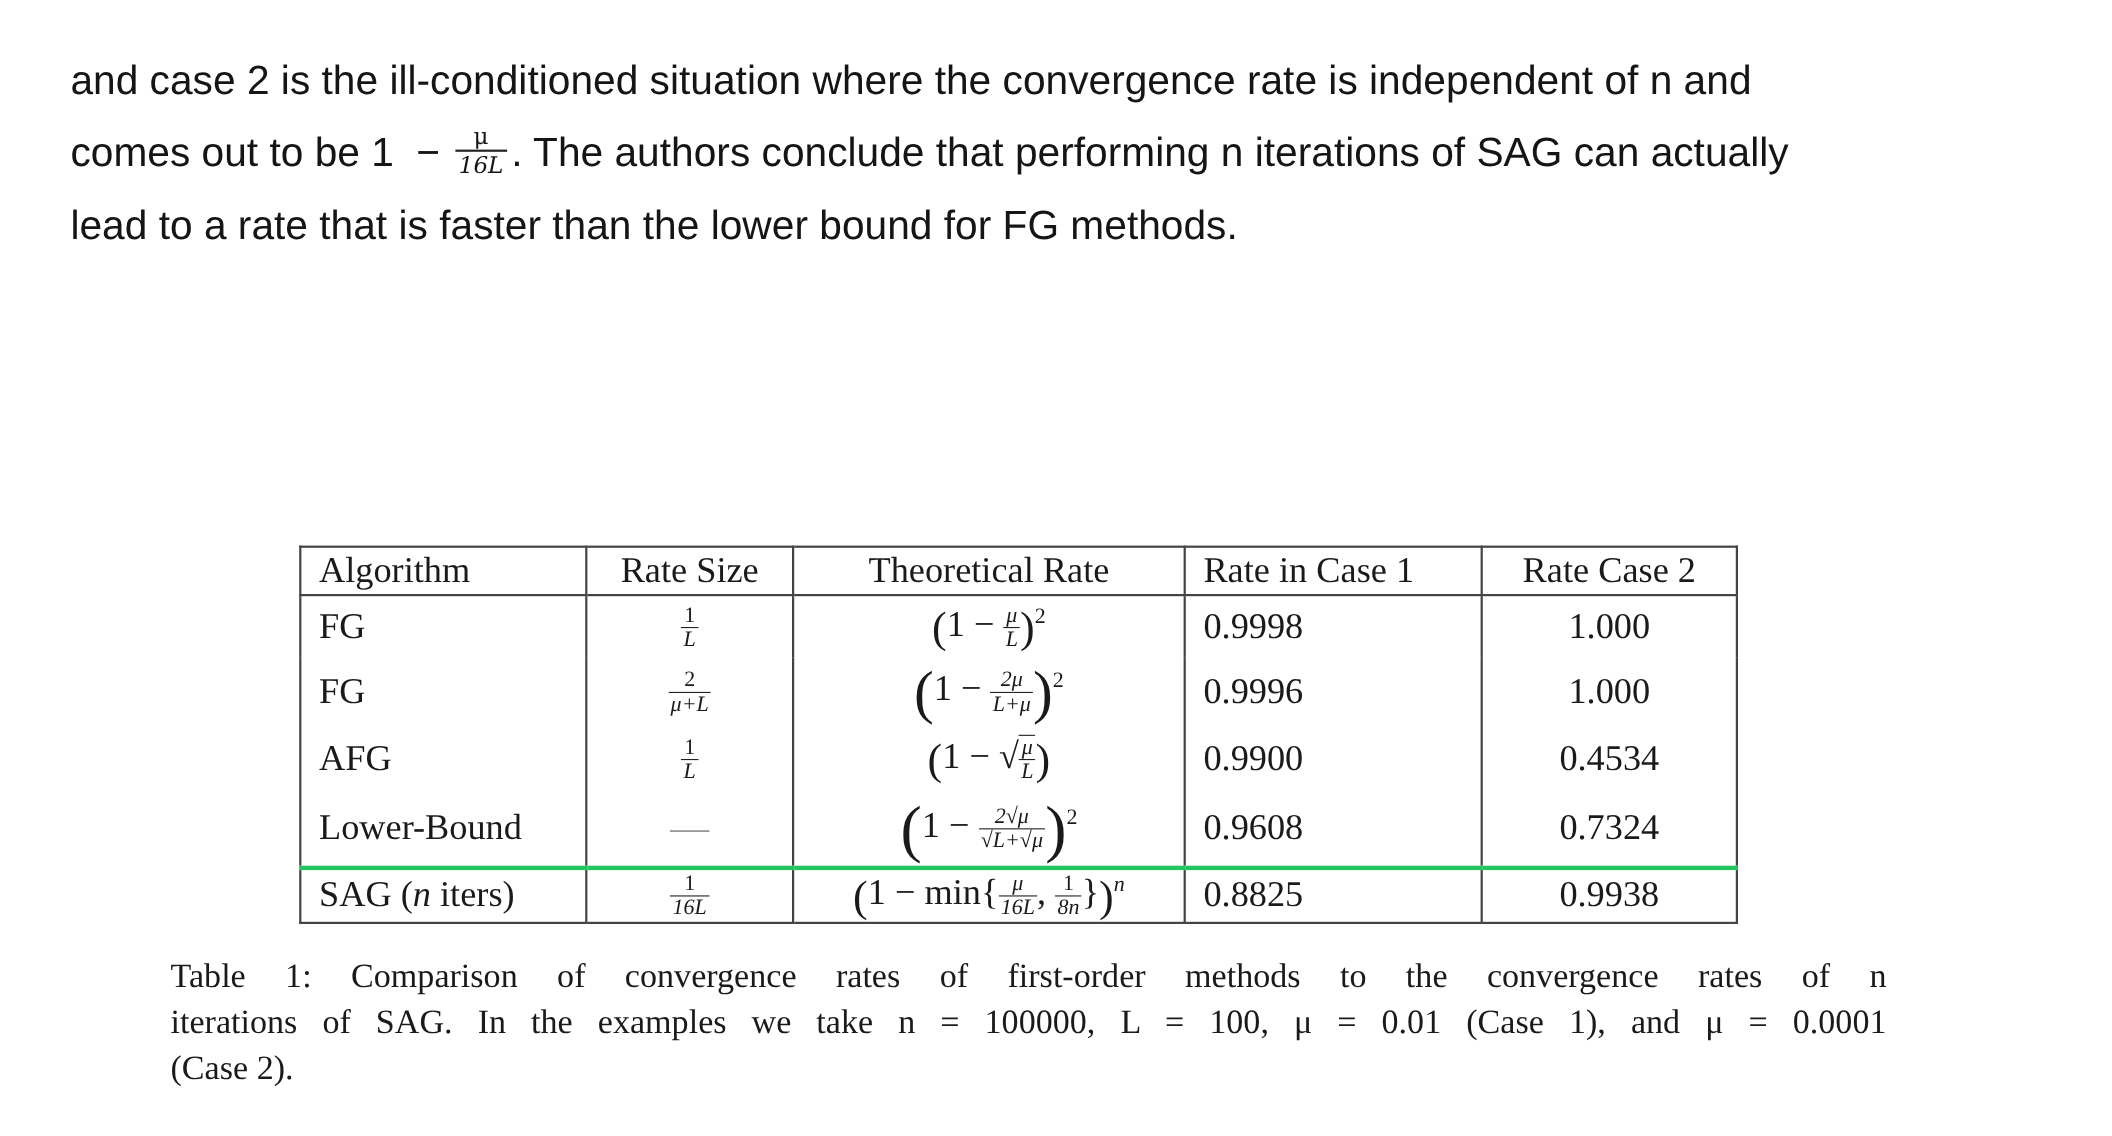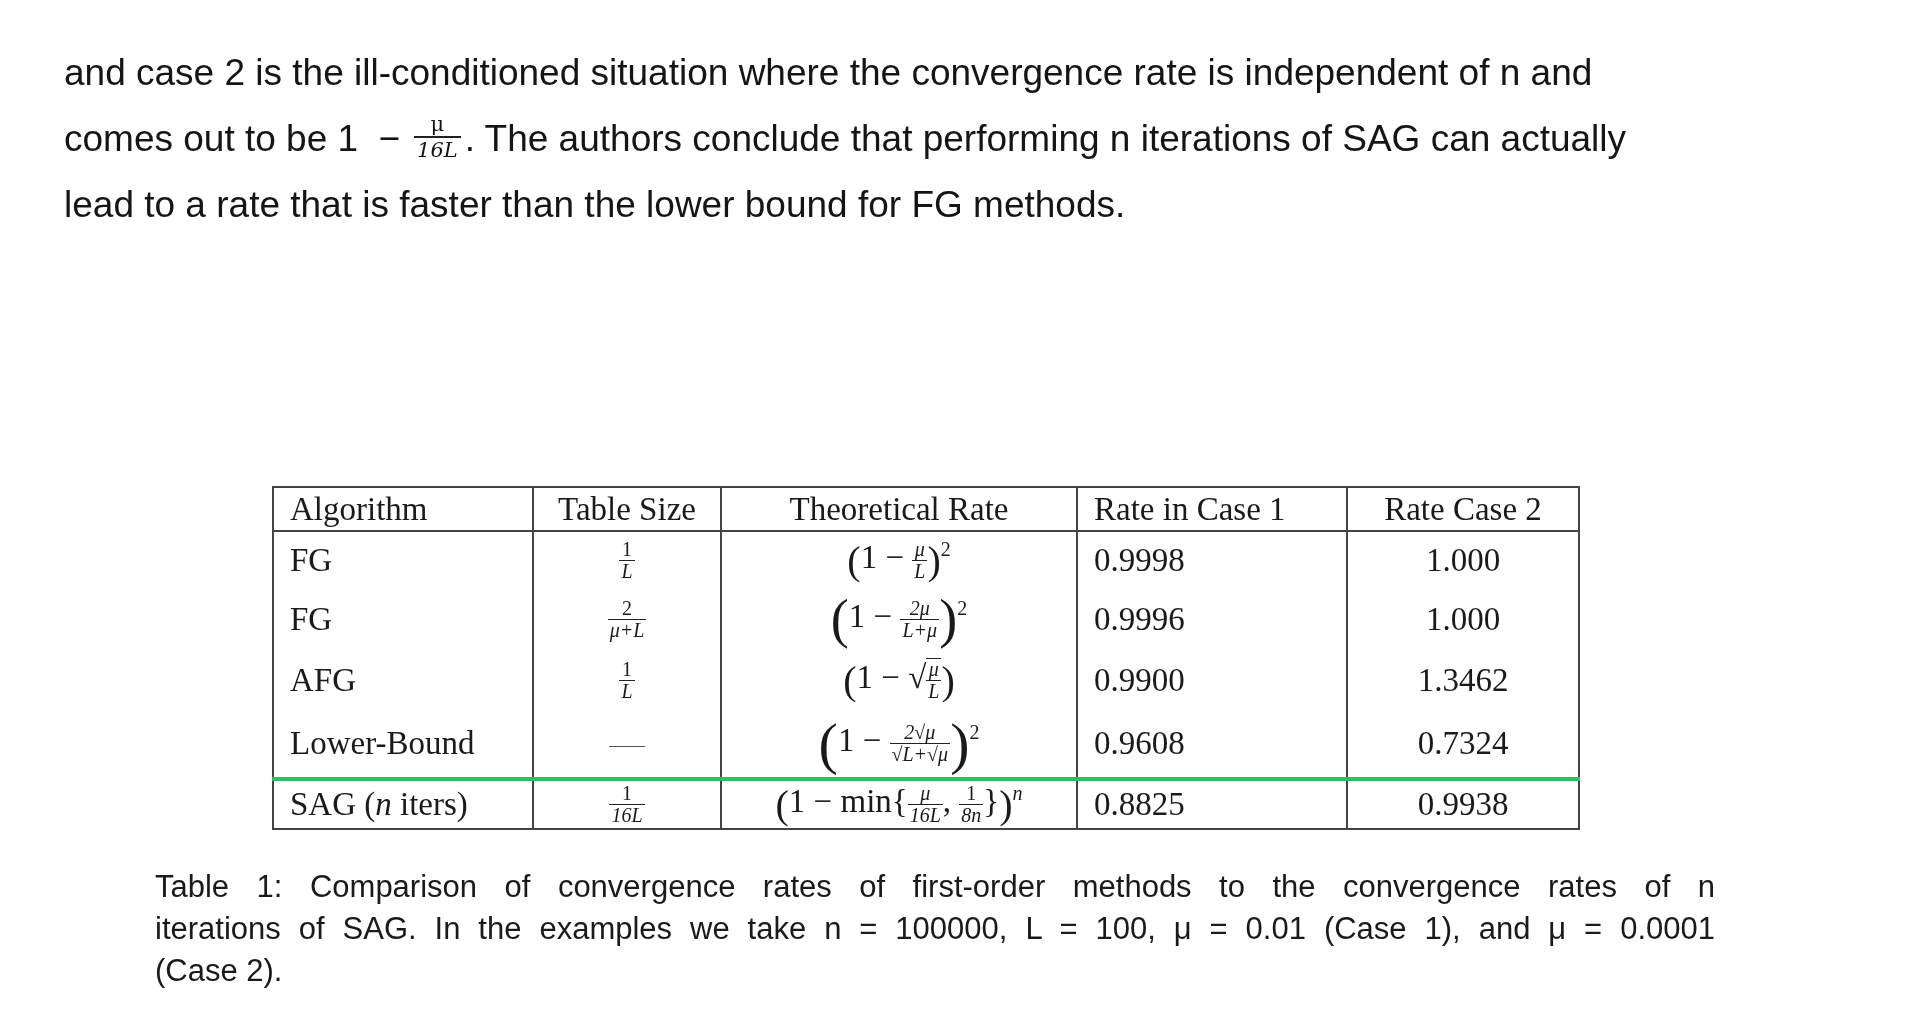--- a/index.html
+++ b/index.html
@@ -9,21 +9,21 @@
   .para .line { white-space: nowrap; height: 66px; position: relative; }
   .para .line.first { padding-left: 12px; }
   .frac { display: inline-block; vertical-align: middle; text-align: center; margin: 0 4px;
           font-family: "DejaVu Serif", serif; position: relative; top: -4px; }
   .frac .num, .frac .den { display: block; line-height: 24px; font-size: 22px; padding: 0 3px; }
   .frac .num { border-bottom: 2px solid #222; }
   .frac .den { font-style: italic; }
   .frac.small .num, .frac.small .den { font-size: 21px; line-height: 24px; }
   .minus { margin: 0 10px; }
 
-  table.rates { position: absolute; left: 272px; top: 486px; border-collapse: collapse;
+  table.rates { position: absolute; left: 272px; top: 496px; border-collapse: collapse;
                 font-family: "Liberation Serif", "DejaVu Serif", serif; font-size: 33px; color: #1a1a1a; }
   table.rates td, table.rates th { border-left: 2px solid #444; border-right: 2px solid #444; padding: 0 16px;
                 font-weight: normal; }
   table.rates tr.head th { border-top: 2px solid #444; border-bottom: 2px solid #444; height: 42px; }
   table.rates tr.body td { height: 60px; }
   table.rates tr.body.first td { height: 56px; }
   table.rates tr.sag td { border-top: 4px solid #22c55e; border-bottom: 2px solid #444; height: 44px; }
   .c-alg { width: 226px; text-align: left; }
   .c-step { width: 154px; text-align: center; }
   .c-theo { width: 322px; text-align: center; }
@@ -32,42 +32,42 @@
   th.c-alg { text-align: left; }
   .math { font-family: "Liberation Serif", "DejaVu Serif", serif; white-space: nowrap; }
   .mfrac { display: inline-block; vertical-align: middle; text-align: center; font-style: italic; }
   .mfrac .n, .mfrac .d { display: block; font-size: 20px; line-height: 21px; padding: 0 2px; }
   .mfrac .n { border-bottom: 1.5px solid #222; }
   .paren { font-size: 40px; vertical-align: middle; font-weight: 300; }
   .sup { font-size: 20px; vertical-align: super; }
   .dash { display: inline-block; width: 36px; border-top: 1.5px solid #555; vertical-align: middle; }
 
   .caption { position: absolute; left: 155px; top: 866px; width: 1560px;
-             font-family: Liberation Sans, sans-serif; font-size: 31px; line-height: 42px; color: #1a1a1a;
+             font-family: Liberation Serif, serif; font-size: 31px; line-height: 42px; color: #1a1a1a;
              text-align: justify; }
   .caption .line { white-space: nowrap; }
   .caption .line.j { text-align-last: justify; white-space: normal; }
 </style>
 </head>
 <body>
 
 <div class="para">
   <div class="line">and case 2 is the ill-conditioned situation where the convergence rate is independent of n and</div>
   <div class="line">
     <span>comes out to be 1</span>
     <span class="minus">−</span><span class="frac small"><span class="num">μ</span><span class="den">16L</span></span><span>. The authors conclude that performing n iterations of SAG can actually</span>
   </div>
   <div class="line">lead to a rate that is faster than the lower bound for FG methods.</div>
 </div>
 
 <table class="rates">
   <tbody>
       <tr class="head">
     <th class="c-alg">Algorithm</th>
-    <th class="c-step">Table Size</th>
+    <th class="c-step">Rate Size</th>
     <th class="c-theo">Theoretical Rate</th>
     <th class="c-r1">Rate in Case 1</th>
     <th class="c-r2">Rate Case 2</th>
   </tr>
 
   <tr class="body first">
     <td class="c-alg">FG</td>
     <td class="c-step math">
       <span class="mfrac"><span class="n" style="font-style:normal">1</span><span class="d">L</span></span>
     </td>
@@ -98,21 +98,21 @@
     <td class="c-alg">AFG</td>
     <td class="c-step math">
       <span class="mfrac"><span class="n" style="font-style:normal">1</span><span class="d">L</span></span>
     </td>
     <td class="c-theo math">
       <span class="paren">(</span><span>1</span>
       <span>−</span>
       <span>√</span><span class="mfrac" style="border-top:1.5px solid #222"><span class="n">μ</span><span class="d">L</span></span><span class="paren">)</span>
     </td>
     <td class="c-r1">0.9900</td>
-    <td class="c-r2">1.3462</td>
+    <td class="c-r2">0.4534</td>
   </tr>
 
   <tr class="body">
     <td class="c-alg">Lower-Bound</td>
     <td class="c-step">
       <span class="dash"></span>
     </td>
     <td class="c-theo math">
       <span class="paren" style="font-size:58px">(</span><span>1</span>
       <span>−</span>

